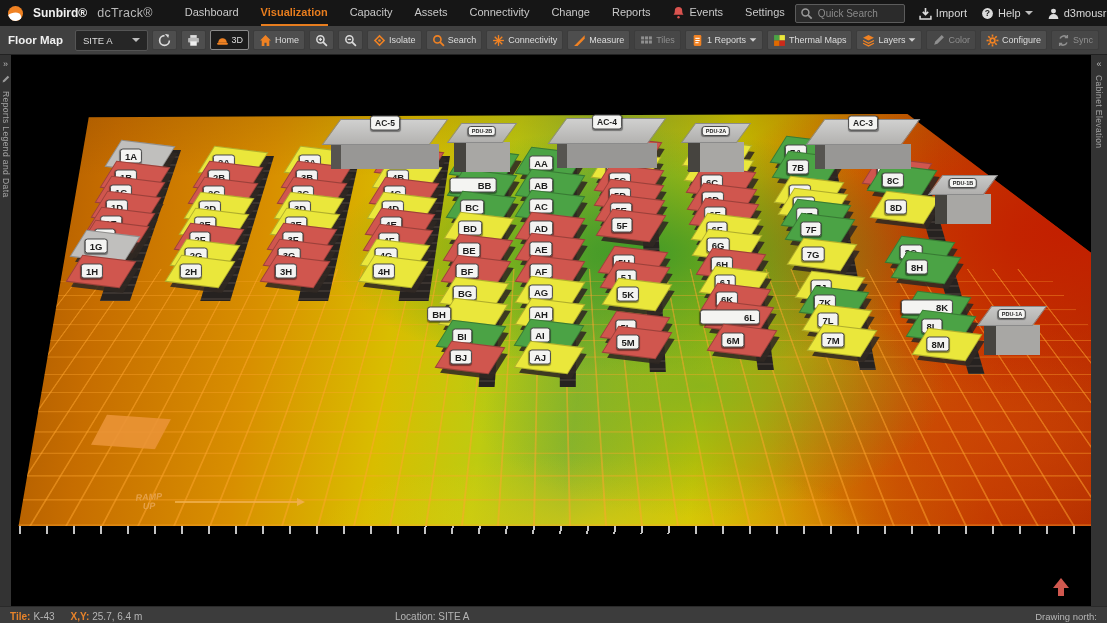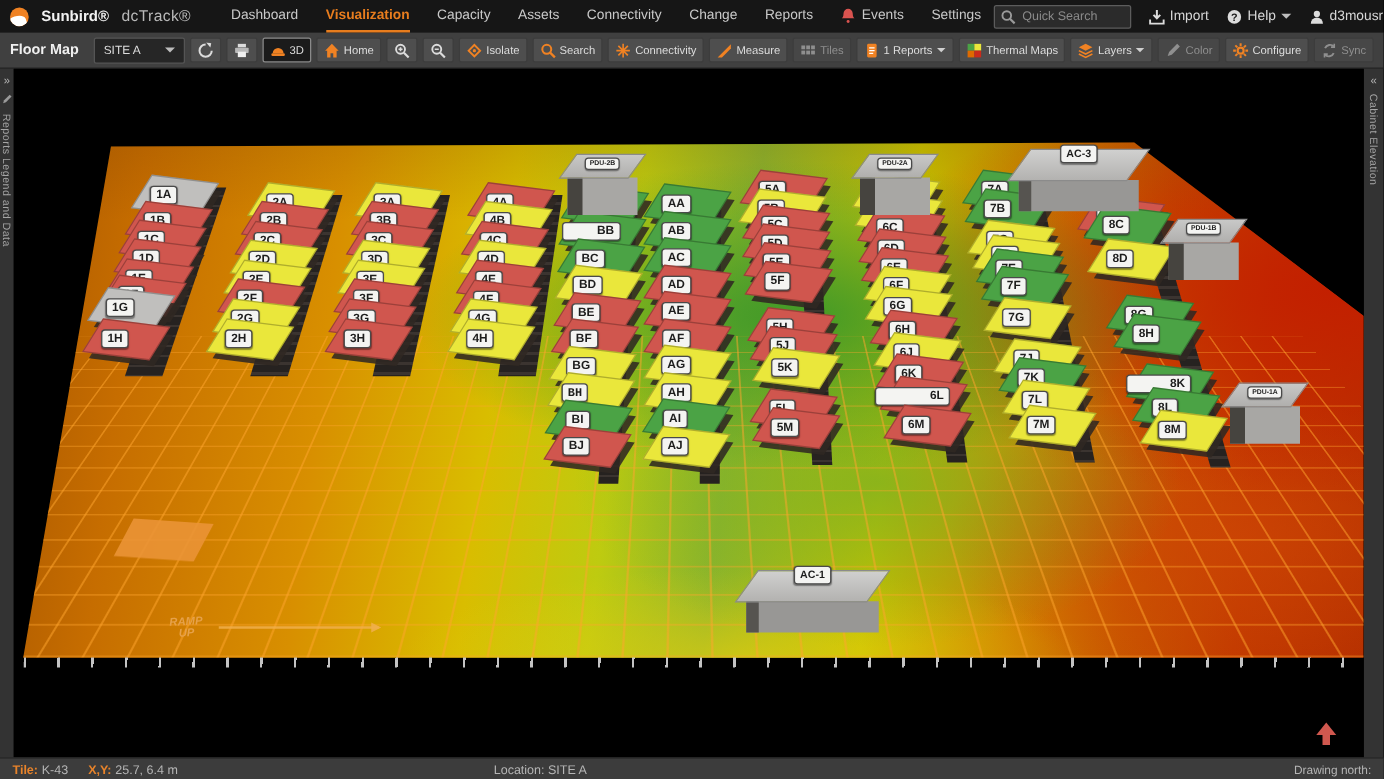--- a/index.html
+++ b/index.html
@@ -539,21 +539,21 @@
         <div class="cab">
           <div class="cab-block" style="left: 438px; top: 203px; background: rgb(208, 86, 78);"></div>
           <div class="chip" style="left: 456px; top: 216px;">BF</div>
         </div>
         <div class="cab">
           <div class="cab-block" style="left: 436px; top: 225px; background: rgb(234, 231, 59);"></div>
           <div class="chip" style="left: 454px; top: 238px;">BG</div>
         </div>
         <div class="cab">
           <div class="cab-block" style="left: 435px; top: 246px; background: rgb(234, 231, 59);"></div>
-          <div class="chip" style="left: 449px; top: 259px; font-family: Liberation Mono, monospace;">BH</div>
+          <div class="chip" style="left: 428px; top: 259px;">BH</div>
         </div>
         <div class="cab">
           <div class="cab-block" style="left: 433px; top: 268px; background: rgb(75, 163, 69);"></div>
           <div class="chip" style="left: 451px; top: 281px;">BI</div>
         </div>
         <div class="cab">
           <div class="cab-block" style="left: 432px; top: 289px; background: rgb(208, 86, 78);"></div>
           <div class="chip" style="left: 450px; top: 302px;">BJ</div>
         </div>
         <div class="row-side" style="left: 550px; top: 102px; width: 16px; height: 230px; transform: skewX(-0.3deg);"></div>
@@ -761,30 +761,35 @@
           <div class="cab-block" style="left: 898px; top: 239px; background: rgb(75, 163, 69);"></div>
           <div class="chip" style="left: 916px; top: 252px; padding-left: 34px;">8K</div>
         </div>
         <div class="cab">
           <div class="cab-block" style="left: 903px; top: 258px; background: rgb(75, 163, 69);"></div>
           <div class="chip" style="left: 921px; top: 271px;">8L</div>
         </div>
         <div class="cab">
           <div class="cab-block" style="left: 909px; top: 276px; background: rgb(234, 231, 59);"></div>
           <div class="chip" style="left: 927px; top: 289px;">8M</div>
+        </div>
+        <div class="box3d ac" style="left: 374px; top: 64px; width: 108px;">
+          <div class="b-top"></div>
+                 <div class="b-front"></div>
+          <div class="chip" style="left: 54px; top: 4px; font-size: 8.5px;">AC-5</div>
+        </div>
+        <div class="box3d ac" style="left: 596px; top: 63px; width: 100px;">
+          <div class="b-top"></div>
+                 <div class="b-front"></div>
+          <div class="chip" style="left: 50px; top: 4px; font-size: 8.5px;">AC-4</div>
         </div>
         <div class="box3d ac" style="left: 852px; top: 64px; width: 96px;">
           <div class="b-top"></div>
                  <div class="b-front"></div>
           <div class="chip" style="left: 48px; top: 4px; font-size: 8.5px;">AC-3</div>
-        </div>
-        <div class="box3d ac" style="left: 639px; top: 401px; width: 106px;">
-          <div class="b-top"></div>
-                 <div class="b-front"></div>
-          <div class="chip" style="left: 53px; top: 4px; font-size: 8.5px;">AC-1</div>
         </div>
         <div class="box3d pdu" style="left: 471px; top: 68px; width: 56px;">
           <div class="b-top"></div>
                  <div class="b-front"></div>
           <div class="chip small" style="left: 28px; top: 8px;">PDU-2B</div>
         </div>
         <div class="box3d pdu" style="left: 705px; top: 68px; width: 56px;">
           <div class="b-top"></div>
                  <div class="b-front"></div>
           <div class="chip small" style="left: 28px; top: 8px;">PDU-2A</div>

